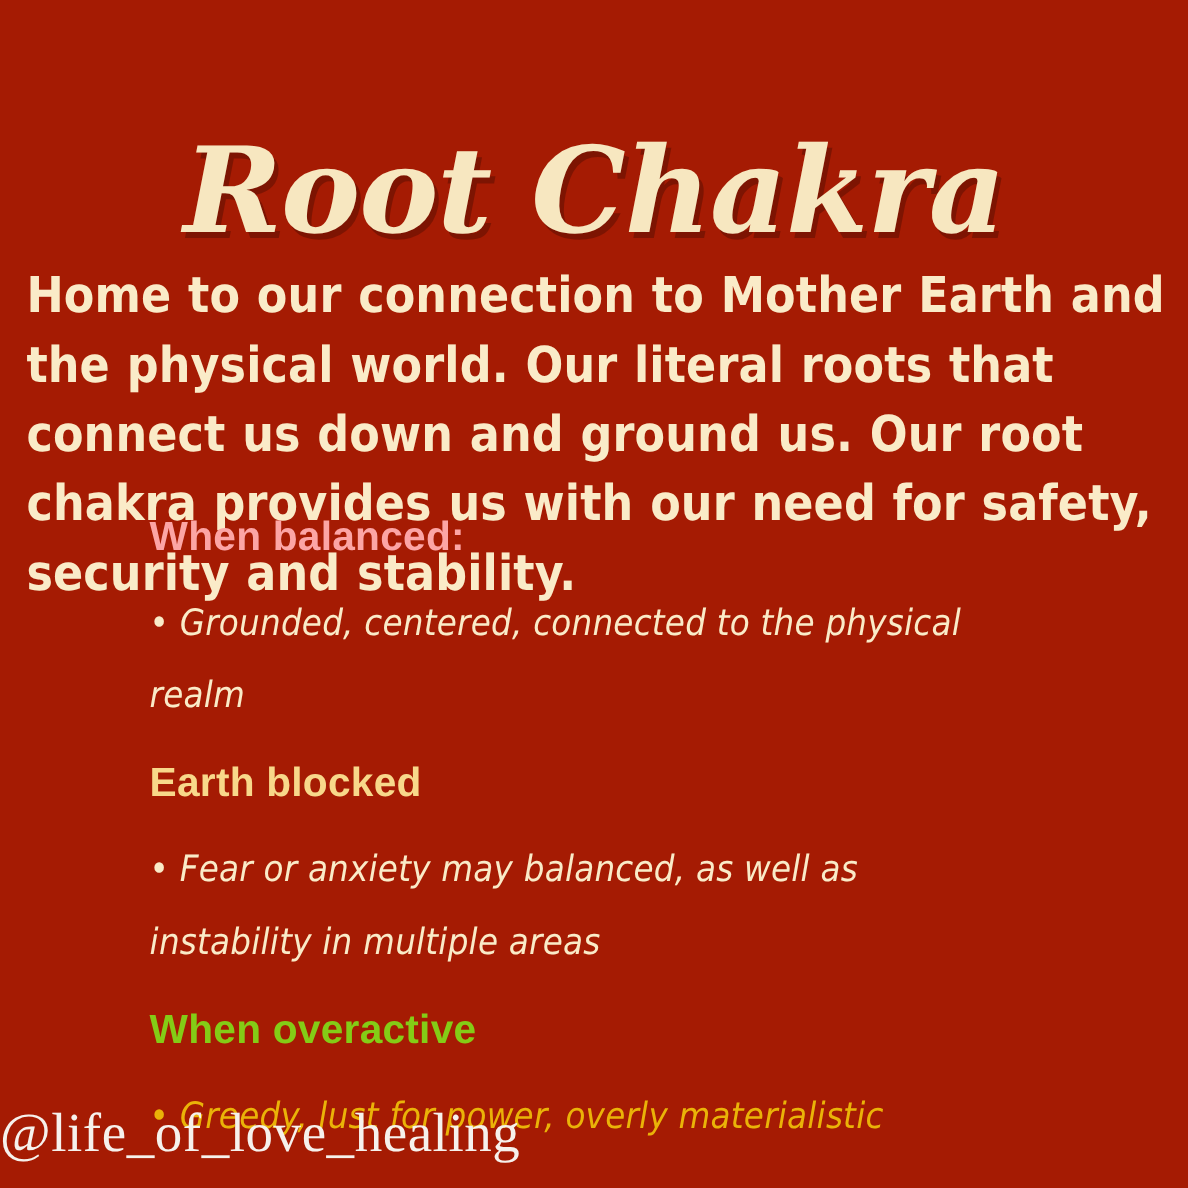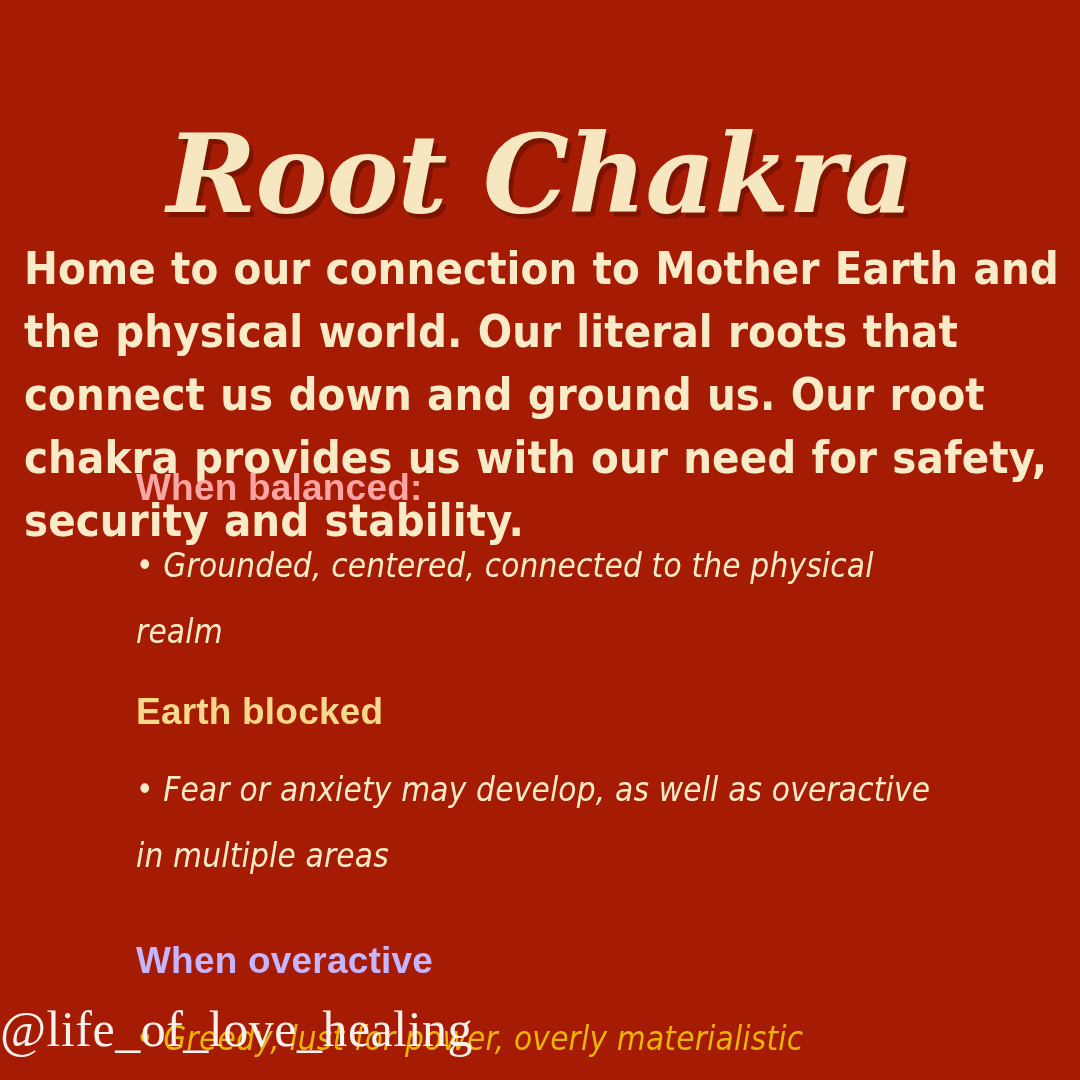--- a/index.html
+++ b/index.html
@@ -111,26 +111,26 @@
   <div class="sections">
 
     <div class="section">
       <div class="sec-heading" style="color: #fca5a5;">When balanced:</div>
       <div class="sec-bullet" style="color: rgb(250, 235, 200);">• Grounded, centered, connected to the physical realm</div>
     </div>
     <div class="gap-balanced"></div>
 
     <div class="section">
       <div class="sec-heading" style="color: rgb(248, 216, 138);">Earth blocked</div>
-      <div class="sec-bullet" style="color: rgb(250, 235, 200);">• Fear or anxiety may develop, as well as overactive in multiple areas</div>
+      <div class="sec-bullet" style="color: rgb(250, 235, 200);">• Fear or anxiety may balanced, as well as instability in multiple areas</div>
     </div>
     <div class="gap-blocked"></div>
 
     <div class="section">
-      <div class="sec-heading" style="color: #c4b5fd; margin-top: 25px;">When overactive</div>
+      <div class="sec-heading" style="color: #84cc16;">When overactive</div>
       <div class="sec-bullet" style="color: #eab308;">• Greedy, lust for power, overly materialistic</div>
     </div>
 
   </div>
 
   <div class="handle" style="color: rgb(246, 241, 236);">@life_of_love_healing</div>
 
 </div>
 
 </body></html>

